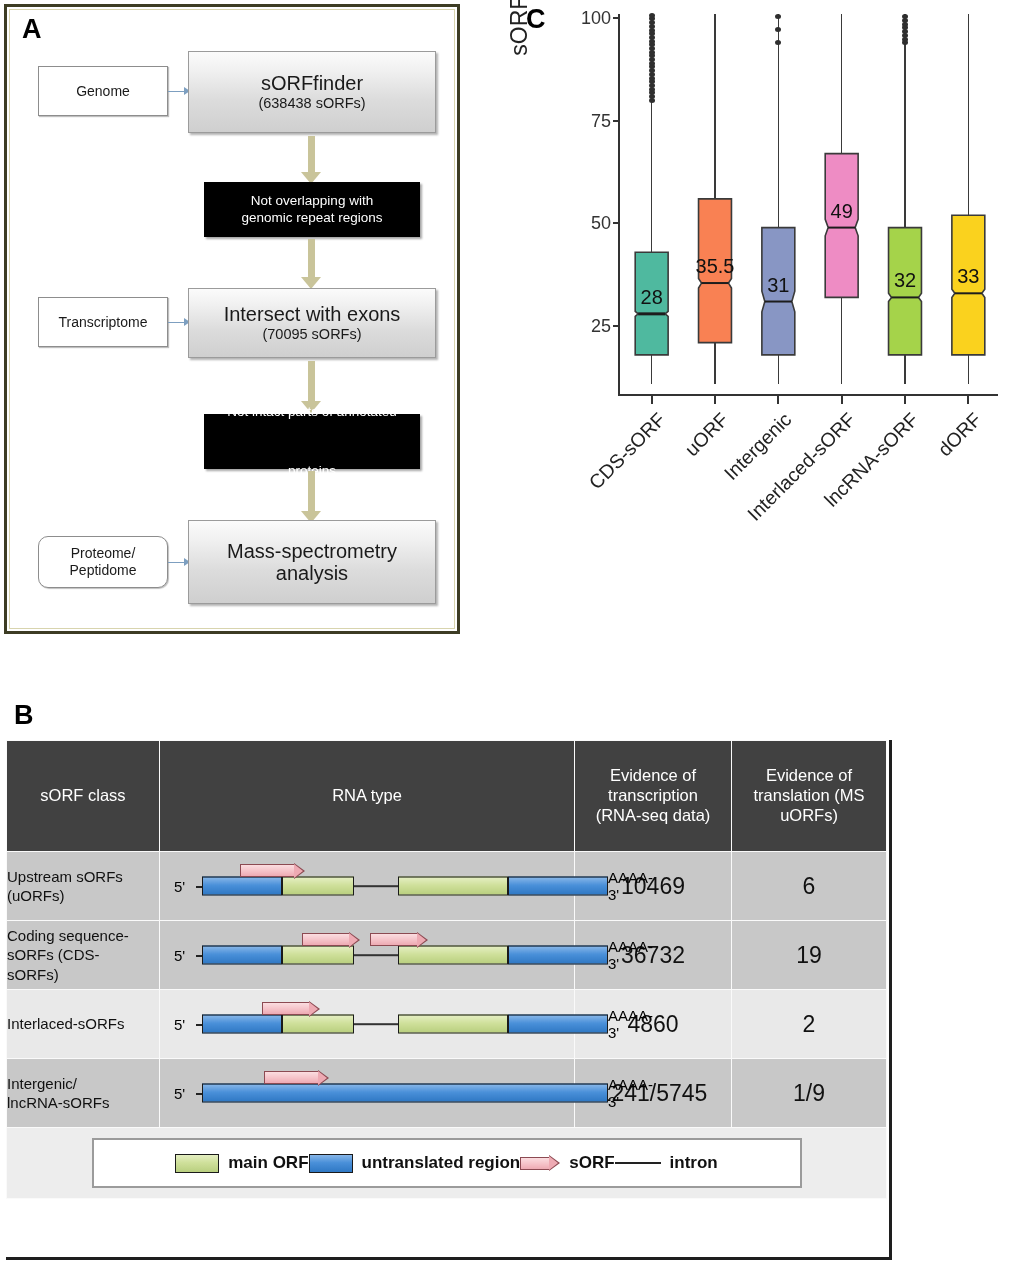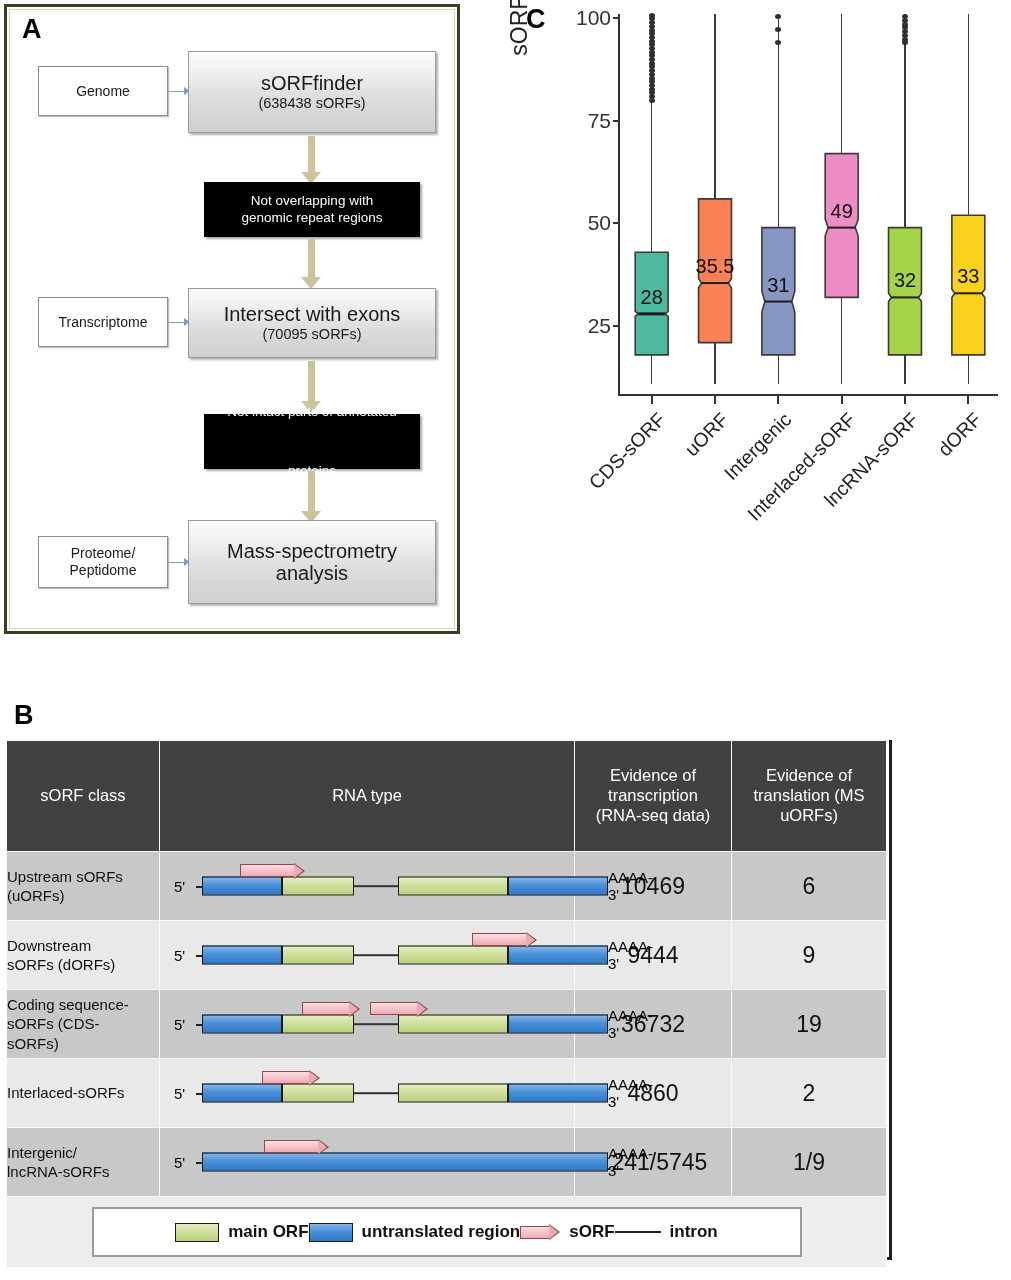--- a/index.html
+++ b/index.html
@@ -21,21 +21,21 @@
   .input-box{background:#fff;border:1px solid #8d8d8d;box-shadow:1px 1px 1px rgba(0,0,0,.25);}
   .input-box .it{font-size:14px;color:#1a1a1a;line-height:1.2;}
   .vArrow{position:absolute;background:#c9c49a;width:7px;}
   .vArrowHead{position:absolute;width:0;height:0;border-left:10px solid transparent;border-right:10px solid transparent;border-top:12px solid #c9c49a;}
   .hConn{position:absolute;height:1px;background:#7d9fc0;}
   .hConnHead{position:absolute;width:0;height:0;border-top:4px solid transparent;border-bottom:4px solid transparent;border-left:6px solid #7d9fc0;}
 
   
   #panelC{position:absolute;left:508px;top:0px;width:503px;height:530px;}
   #plotArea{position:absolute;left:110px;top:14px;width:380px;height:382px;border-left:2px solid #333;border-bottom:2px solid #333;box-sizing:border-box;}
-  .ytick{position:absolute;right:100%;transform:translateY(-50%);padding-right:9px;font-size:21px;color:#333;white-space:nowrap;}
+  .ytick{position:absolute;right:100%;transform:translateY(-50%);padding-right:9px;font-size:18px;color:#333;white-space:nowrap;}
   .ytickmark{position:absolute;right:100%;width:7px;height:2px;background:#333;transform:translateY(-50%);}
   #ylabel{position:absolute;left:-2px;top:92px;width:240px;transform:rotate(-90deg);transform-origin:left top;font-size:23px;color:#222;text-align:center;}
   .bx{position:absolute;box-sizing:border-box;}
   .whisker{position:absolute;width:1.6px;background:#3a3a3a;}
   .medlbl{position:absolute;font-size:20px;color:#111;transform:translate(-50%,-50%);white-space:nowrap;}
   .outdot{position:absolute;width:6px;height:5px;background:#2f2f2f;border-radius:50%;transform:translateX(-50%);}
   .xtick{position:absolute;width:2px;height:8px;background:#333;top:100%;transform:translateX(-50%);}
   .xlbl{position:absolute;font-size:19.5px;color:#222;white-space:nowrap;transform-origin:right top;transform:rotate(-45deg);text-align:right;}
 
   
@@ -81,21 +81,21 @@
 </div>
 <div class="hConn" style="left:168px;top:91px;width:18px;"></div>
 <div class="hConnHead" style="left:184px;top:87px;"></div>
 
 <div class="flow-box input-box" style="left:38px;top:297px;width:130px;height:50px;">
   <div class="it">Transcriptome</div>
 </div>
 <div class="hConn" style="left:168px;top:322px;width:18px;"></div>
 <div class="hConnHead" style="left:184px;top:318px;"></div>
 
-<div class="flow-box input-box" style="left:38px;top:536px;width:130px;height:52px;">
+<div class="flow-box input-box" style="left:38px;top:536px;width:130px;height:52px;border-radius:10px;">
   <div class="it" style="white-space:pre-line">Proteome/
 Peptidome</div>
 </div>
 <div class="hConn" style="left:168px;top:562px;width:18px;"></div>
 <div class="hConnHead" style="left:184px;top:558px;"></div>
 
 <div class="flow-box grad-box" style="left:188px;top:51px;width:248px;height:82px;">
   <div class="t1">sORFfinder</div>
   <div class="t2">(638438 sORFs)</div>
 </div>
@@ -289,41 +289,20 @@
               <div class="intron" style="left: 194px; width: 44px;"></div>
               <div class="seg orf" style="left: 238px; width: 110px;"></div>
               <div class="seg utr" style="left: 348px; width: 100px;"></div>
               <div class="sorf" style="left: 80px; width: 55px; top: 12px;"></div>
               <div class="threep" style="left: 448px;">AAAA-3'</div>
             </div>
           </td>
           <td class="numcell">10469</td>
           <td class="numcell">6</td>
         </tr>
-        <tr class="row-b">
-          <td class="classcell">
-            <div>Downstream</div>
-            <div>sORFs (dORFs)</div>
-          </td>
-          <td class="rnacell">
-            <div class="rnawrap">
-              <div class="fivep">5'</div>
-              <div class="fivedash"></div>
-              <div class="seg utr" style="left: 42px; width: 80px;"></div>
-              <div class="seg orf" style="left: 122px; width: 72px;"></div>
-              <div class="intron" style="left: 194px; width: 44px;"></div>
-              <div class="seg orf" style="left: 238px; width: 110px;"></div>
-              <div class="seg utr" style="left: 348px; width: 100px;"></div>
-              <div class="sorf" style="left: 312px; width: 55px; top: 12px;"></div>
-              <div class="threep" style="left: 448px;">AAAA-3'</div>
-            </div>
-          </td>
-          <td class="numcell">9444</td>
-          <td class="numcell">9</td>
-        </tr>
         <tr class="row-a">
           <td class="classcell">
             <div>Coding sequence-</div>
             <div>sORFs (CDS-</div>
             <div>sORFs)</div>
           </td>
           <td class="rnacell">
             <div class="rnawrap">
               <div class="fivep">5'</div>
               <div class="fivedash"></div>

